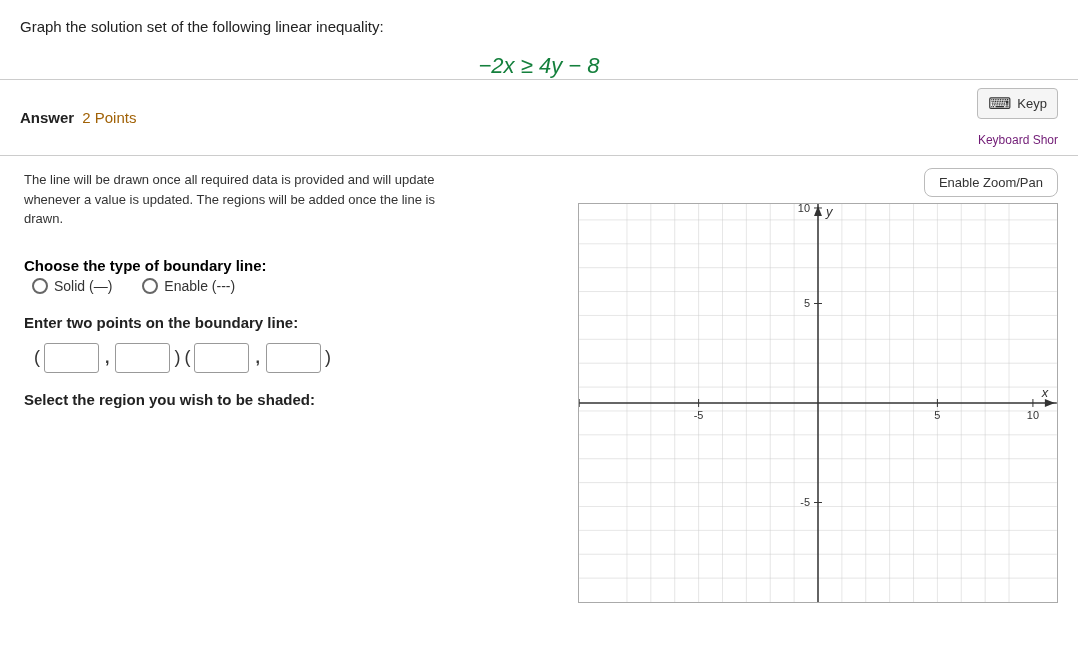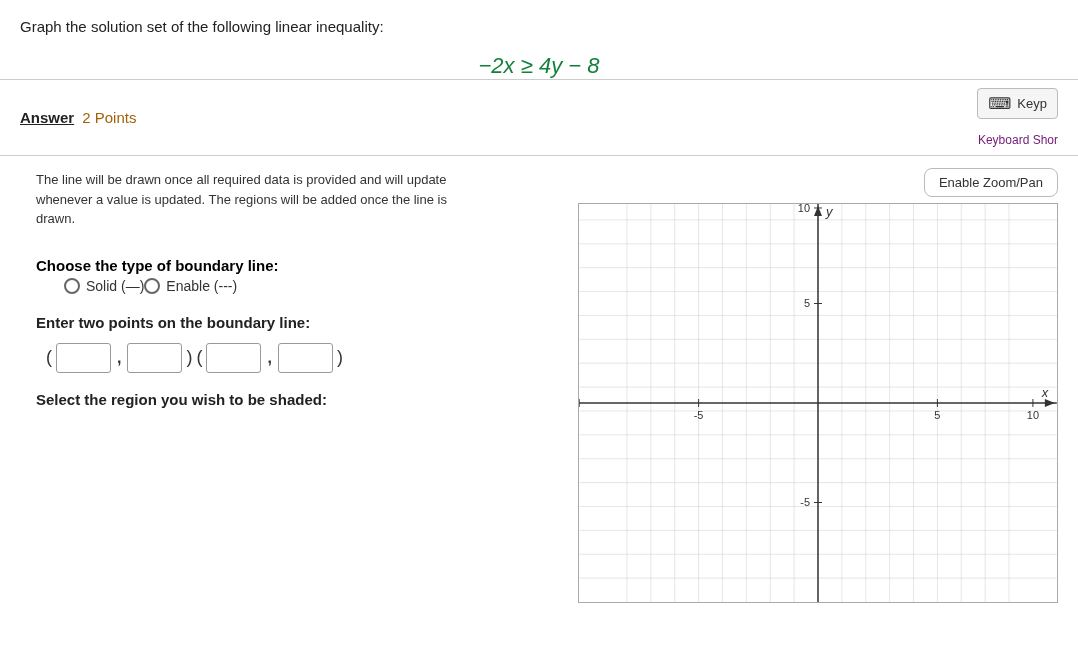--- a/index.html
+++ b/index.html
@@ -29,21 +29,20 @@
       border-bottom: 1px solid #ccc;
       padding: 8px 20px;
       display: flex;
       align-items: center;
       justify-content: space-between;
     }
     .answer-label {
       font-size: 15px;
       font-weight: bold;
       color: #222;
-      text-decoration: underline;
     }
     .points-label {
       font-size: 15px;
       color: #a16207;
       margin-left: 8px;
       font-weight: normal;
     }
     .keyboard-btn {
       display: flex;
       align-items: center;
@@ -59,21 +58,21 @@
     .keyboard-icon {
       font-size: 16px;
     }
     .keyboard-shortcut-text {
       font-size: 12px;
       color: #701a75;
       margin-top: 12px;
     }
     .main-content {
       display: flex;
-      padding: 12px 20px 0 36px;
+      padding: 12px 20px 0 24px;
       gap: 0;
     }
     .instructions {
       font-size: 13px;
       color: #333;
       line-height: 1.5;
       max-width: 460px;
       padding-top: 2px;
     }
     .left-panel {
@@ -86,21 +85,22 @@
     }
     .boundary-title {
       font-size: 15px;
       font-weight: bold;
       color: #000000;
       margin-bottom: 4px;
     }
     .radio-group {
       display: flex;
       align-items: center;
-      margin-left: 28px;
+      gap: 30px;
+      margin-left: 8px;
       margin-bottom: 20px;
     }
     .radio-option {
       display: flex;
       align-items: center;
       gap: 6px;
       font-size: 14px;
       color: #333;
       cursor: pointer;
     }

